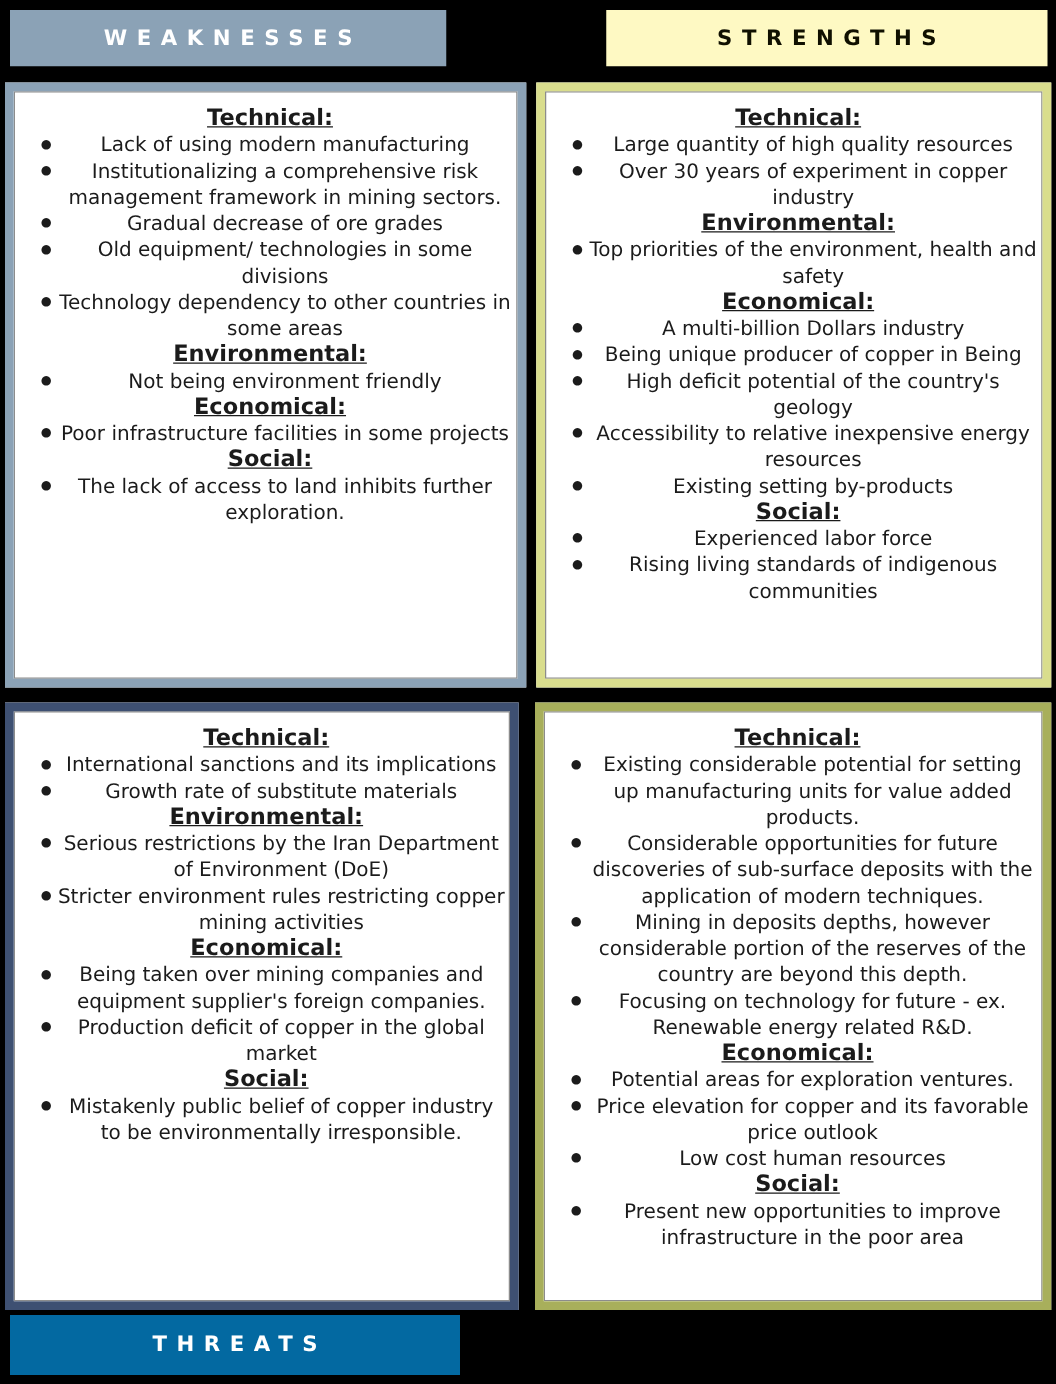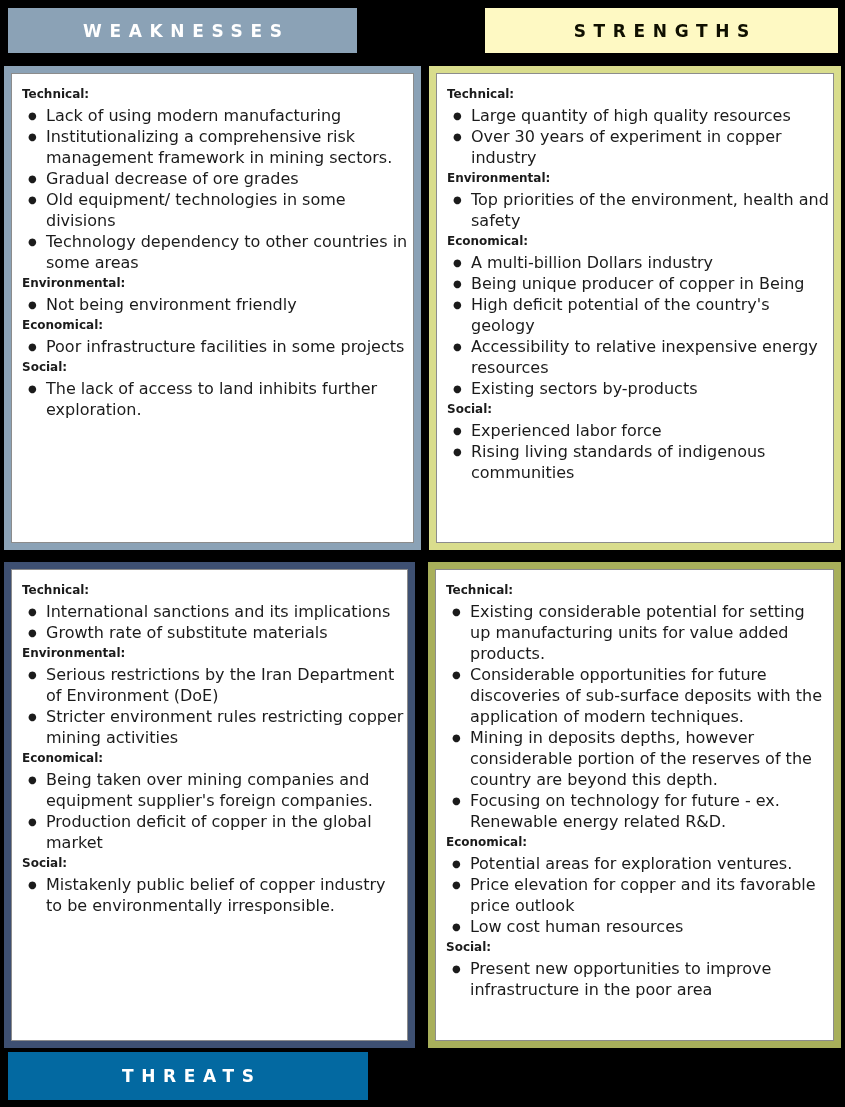--- a/index.html
+++ b/index.html
@@ -7,20 +7,21 @@
     padding: 0;
     background: #000;
     font-family: "DejaVu Sans", "Liberation Sans", sans-serif;
   }
   #stage {
     position: relative;
     width: 845px;
     height: 1107px;
     background: #000;
     overflow: hidden;
+    text-align: center;
   }
   .hdr {
     position: absolute;
     display: flex;
     align-items: center;
     justify-content: center;
     font-weight: bold;
     font-size: 17px;
     letter-spacing: 0.45em;
     text-indent: 0.45em;
@@ -42,21 +43,22 @@
     line-height: 21px;
     overflow: hidden;
   }
   #panel-weaknesses    { left: 4px;   top: 66px;  width: 417px; height: 484px; border: 7px solid #8BA2B6; }
   #panel-strengths     { left: 429px; top: 66px;  width: 412px; height: 484px; border: 7px solid #D9DD8D; }
   #panel-threats       { left: 4px;   top: 562px; width: 411px; height: 486px; border: 7px solid #3E5072; }
   #panel-opportunities { left: 428px; top: 562px; width: 413px; height: 486px; border: 7px solid #A8AF5B; }
 
   .sec-heading {
     font-weight: bold;
-    font-size: 12px;
+    font-size: 18px;
+    text-decoration: underline;
   }
   .bullet-item {
     display: flex;
     align-items: flex-start;
   }
   .dot {
     flex: 0 0 24px;
     width: 24px;
     padding-left: 6px;
     box-sizing: border-box;
@@ -146,21 +148,21 @@
       <div class="bullet-item">
         <span class="dot">●</span>
         <span class="item-text">High deficit potential of the country's geology</span>
       </div>
       <div class="bullet-item">
         <span class="dot">●</span>
         <span class="item-text">Accessibility to relative inexpensive energy resources</span>
       </div>
       <div class="bullet-item">
         <span class="dot">●</span>
-        <span class="item-text">Existing sectors by-products</span>
+        <span class="item-text">Existing setting by-products</span>
       </div>
       <div class="sec-heading">Social:</div>
       <div class="bullet-item">
         <span class="dot">●</span>
         <span class="item-text">Experienced labor force</span>
       </div>
       <div class="bullet-item">
         <span class="dot">●</span>
         <span class="item-text">Rising living standards of indigenous communities</span>
       </div>

